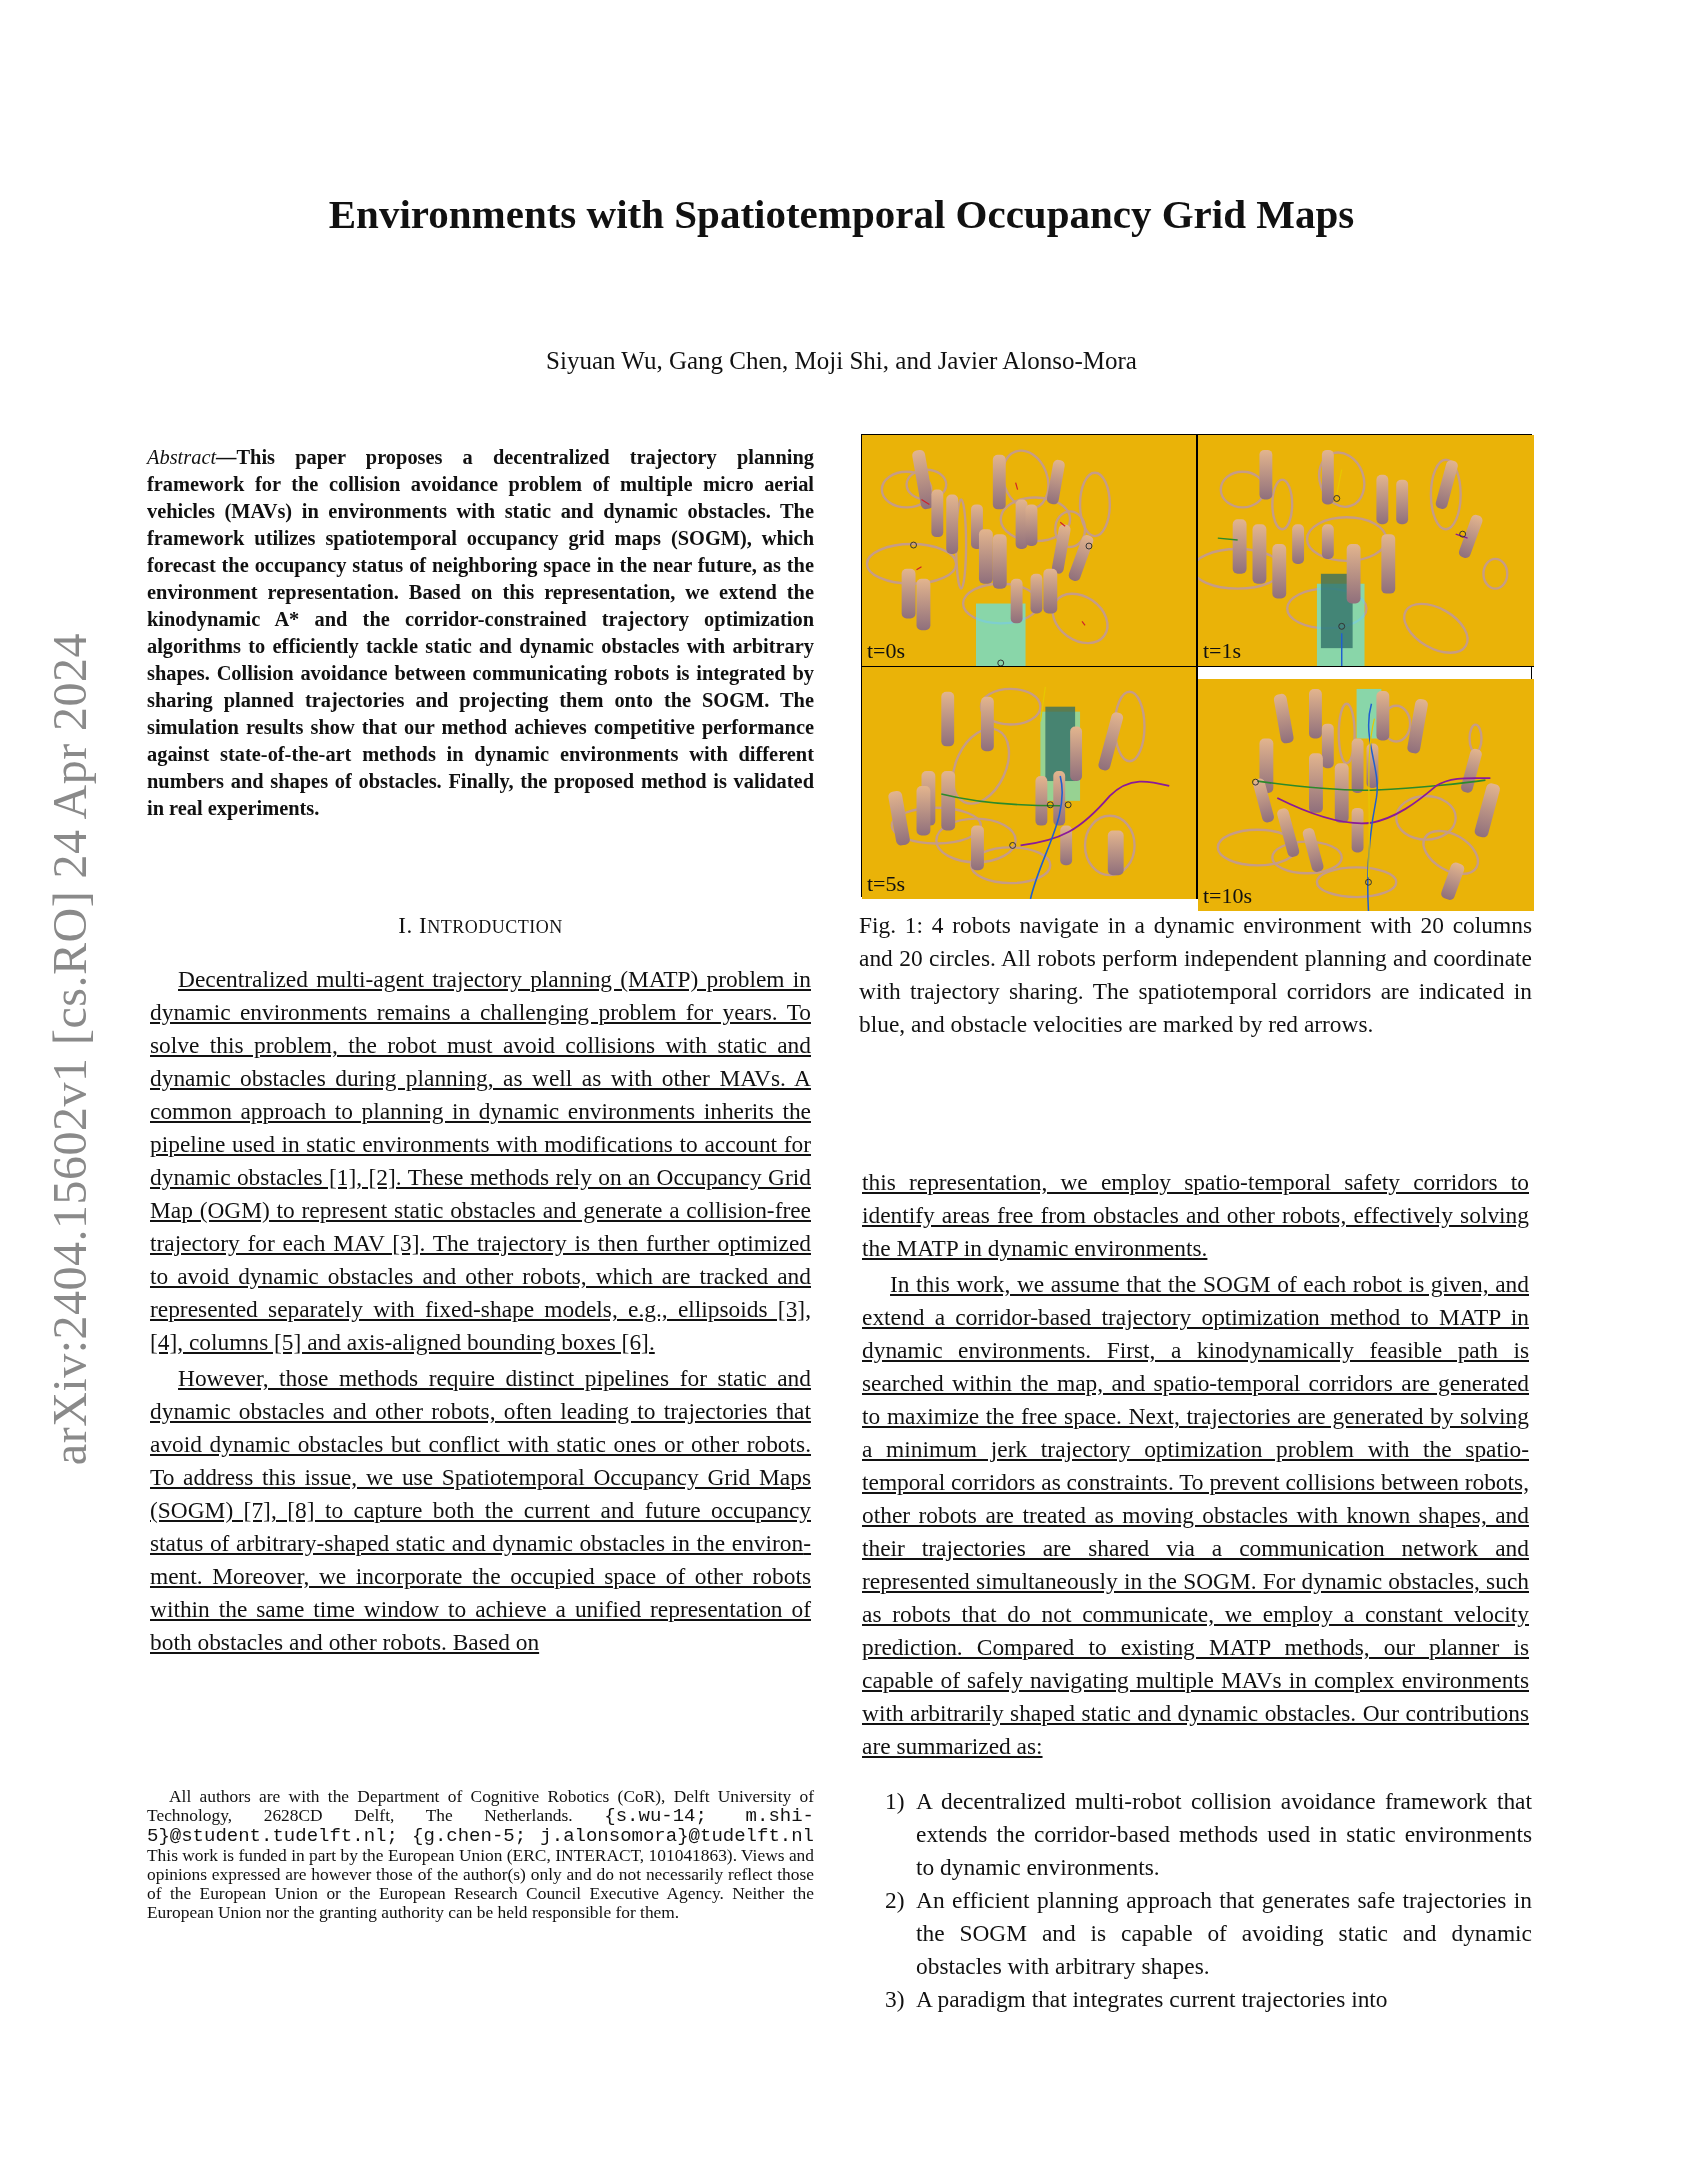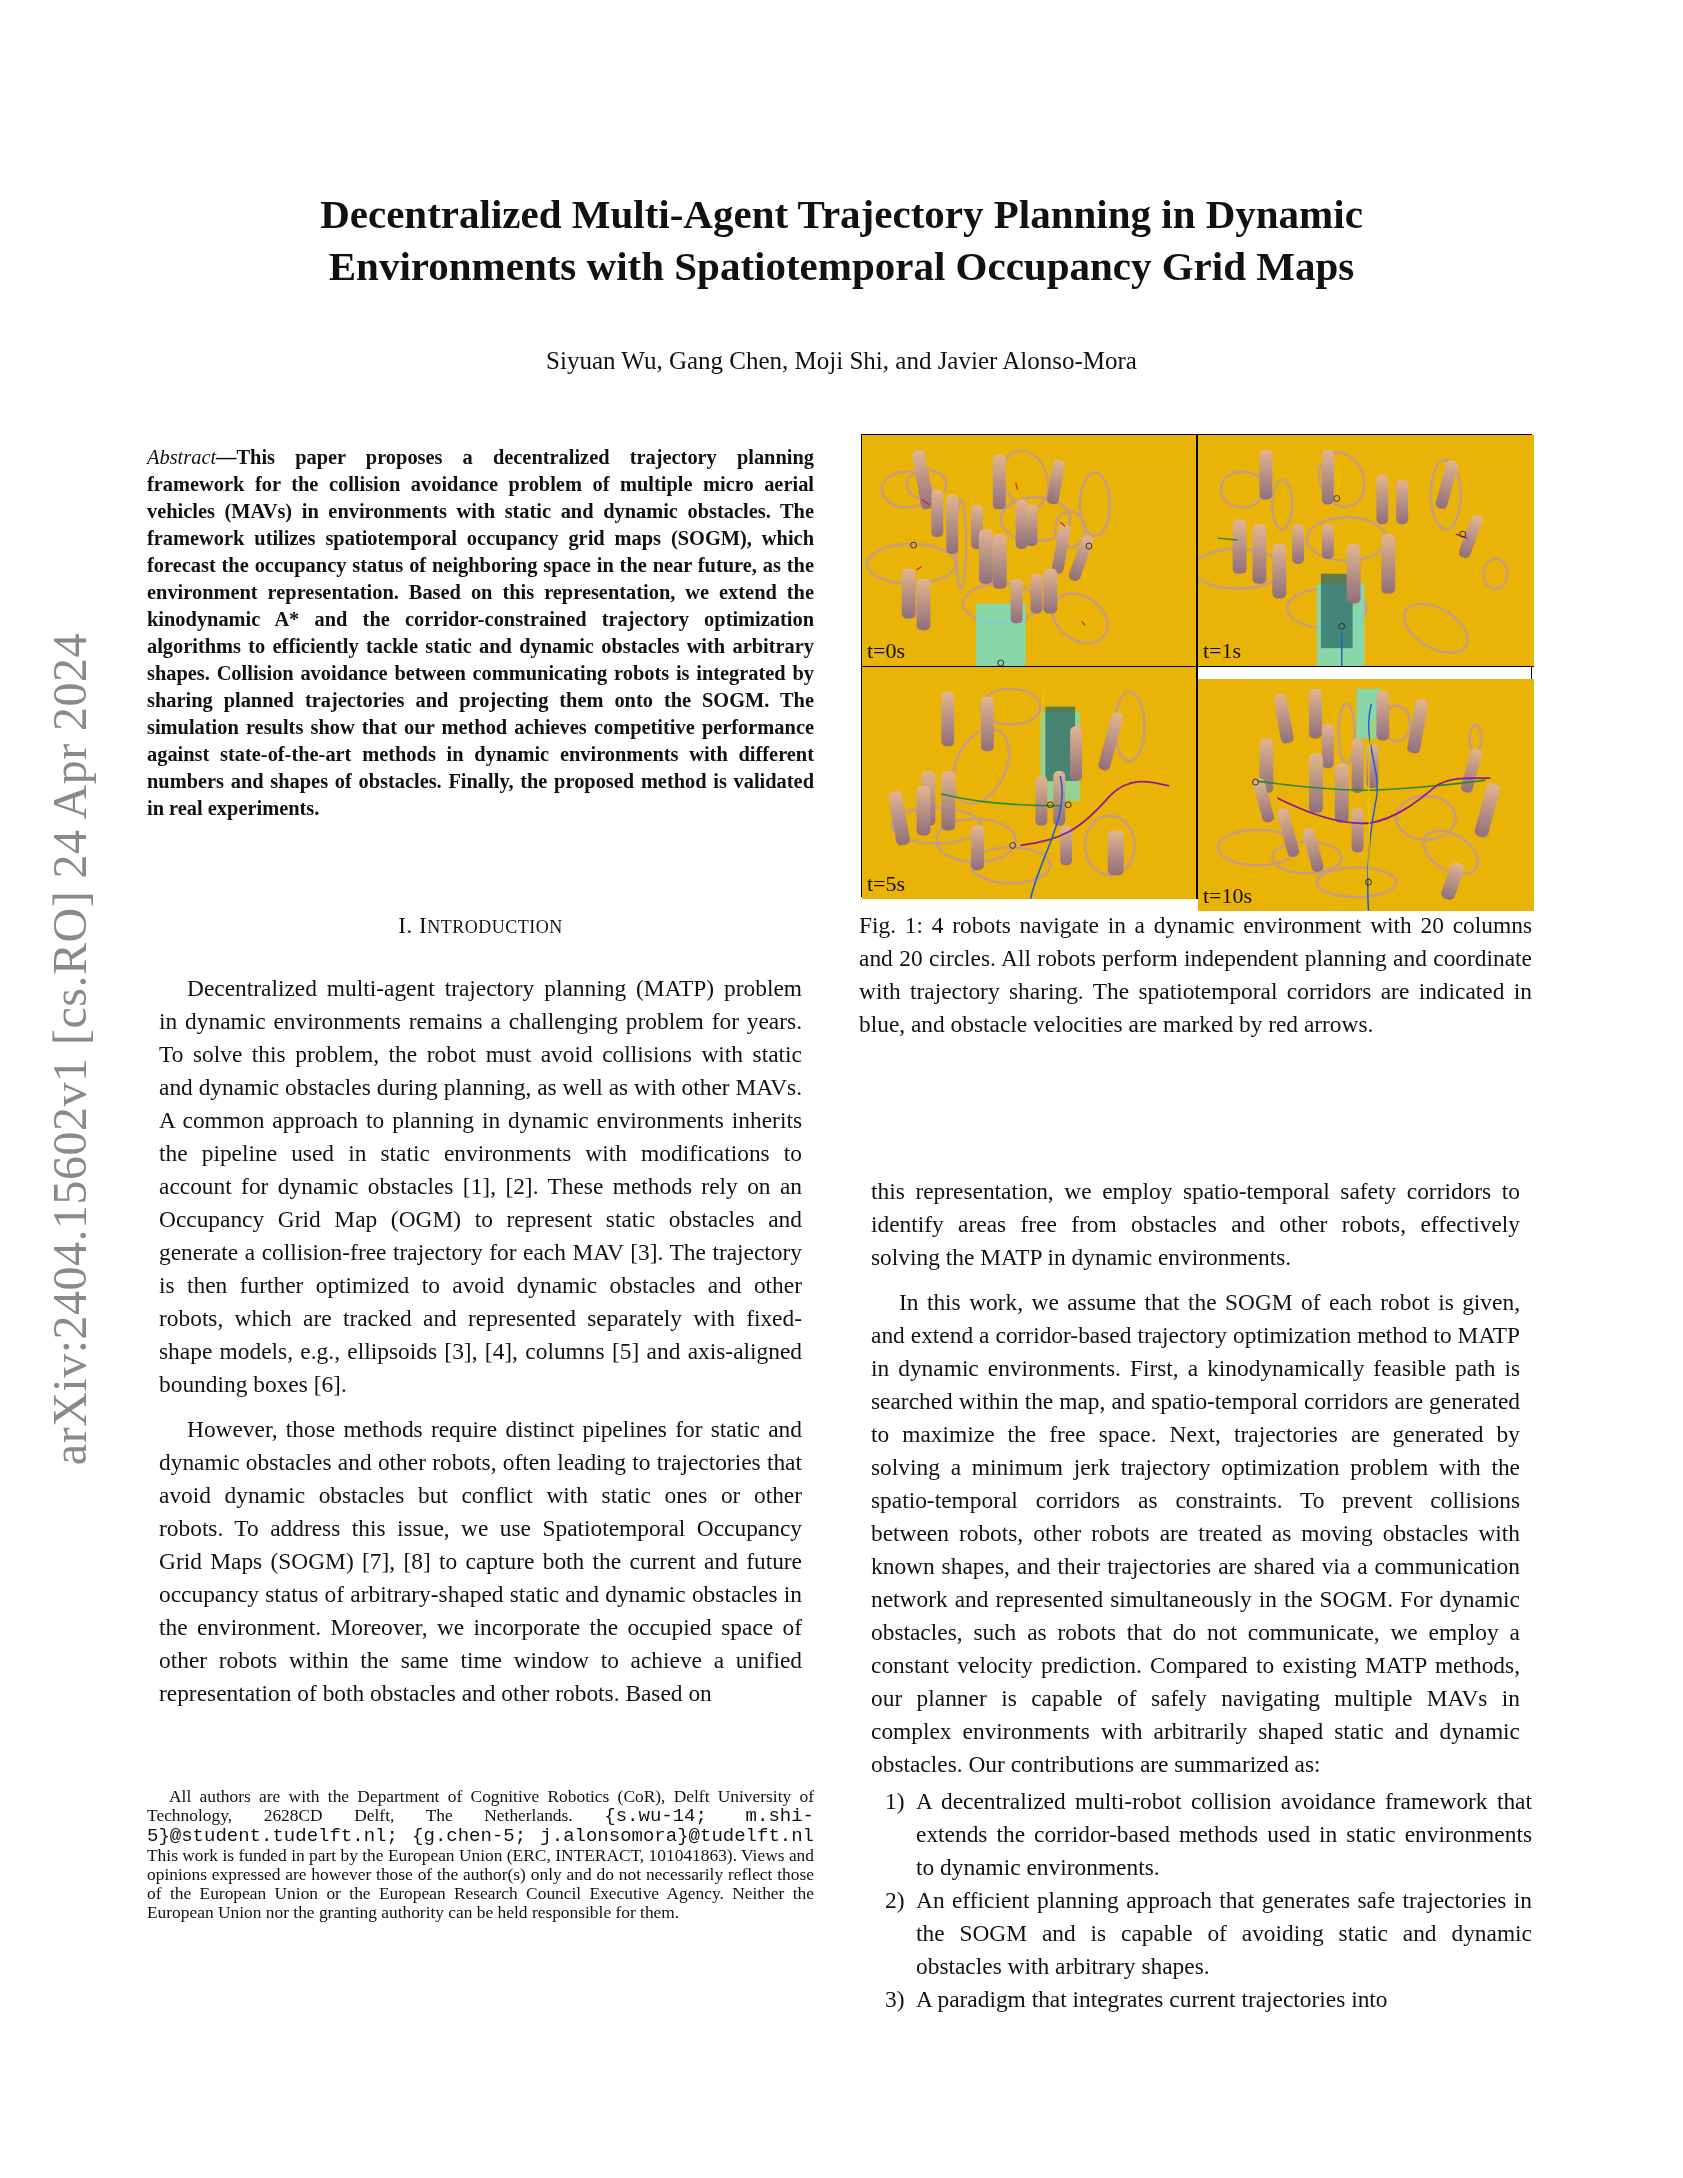--- a/index.html
+++ b/index.html
@@ -8,21 +8,21 @@
   .title { left:178px; width:1327px; top:188px; text-align:center; font-weight:bold; font-size:41px; line-height:52px; }
   .authors { left:178px; width:1327px; top:347px; text-align:center; font-size:25px; }
   .sidebar { left:42px; top:554px; width:53px; height:990px; }
   .sidebar span { position:absolute; left:50%; top:50%; transform:translate(-50%,-50%) rotate(-90deg); white-space:nowrap; font-size:48px; color:#8a8a8a; font-family:"Liberation Serif","DejaVu Serif",serif; letter-spacing:0.5px; }
   .col-left { left:147px; width:667px; }
   .col-right { left:859px; width:673px; }
   .abstract { top:444px; font-size:20.4px; line-height:27px; font-weight:bold; text-align:justify; }
   .abstract .lead { font-style:italic; font-weight:normal; }
   .sec-head { top:913px; text-align:center; font-size:23px; letter-spacing:0.5px; }
   .sec-head .sc { font-size:18px; }
-  p.body { margin:12px; font-size:23.4px; line-height:33px; text-align:justify; hyphens:manual; }
+  p.body { margin:3px; font-size:23.4px; line-height:33px; text-align:justify; hyphens:manual;text-decoration:underline; }
   p.indent { text-indent:28px; }
   .intro { top:960px; }
   .footnote { top:1787px; font-size:17.4px; line-height:19px; text-align:justify; }
   .footnote .mono { font-family:"Liberation Mono","DejaVu Sans Mono",monospace; font-size:19px; }
   .figure { left:861px; top:434px; width:671px; height:463px; border:1.5px solid #000; box-sizing:border-box; }
   .panel { position:absolute; width:336px; height:232px; overflow:hidden; background:#eab308; }
   .panel svg { position:absolute; left:0; top:0; }
   .panel .plabel { position:absolute; left:5px; bottom:2px; font-size:22px; font-family:"Liberation Serif","DejaVu Serif",serif; background:transparent; }
   .p0 { left:0; top:0; border-right:2px solid #000; border-bottom:1.5px solid #000; box-sizing:border-box; }
   .p1 { left:336px; top:0; border-bottom:1.5px solid #000; box-sizing:border-box; }
@@ -36,21 +36,20 @@
   .contrib-wrap { top:1785px; }
 </style>
 </head>
 <body>
 
 <div class="abs sidebar">
   <span>arXiv:2404.15602v1  [cs.RO]  24 Apr 2024</span>
 </div>
 
 <div class="abs title">
-  <div>Decentralized Multi-Agent Trajectory Planning in Dynamic</div>
   <div>Environments with Spatiotemporal Occupancy Grid Maps</div>
 </div>
 <div class="abs authors">Siyuan Wu, Gang Chen, Moji Shi, and Javier Alonso-Mora</div>
 
 <div class="abs col-left abstract">
   <span class="lead">Abstract</span><span>—</span><span>This paper proposes a decentralized trajectory planning framework for the collision avoidance problem of mul­tiple micro aerial vehicles (MAVs) in environments with static and dynamic obstacles. The framework utilizes spatiotemporal occupancy grid maps (SOGM), which forecast the occupancy status of neighboring space in the near future, as the environ­ment representation. Based on this representation, we extend the kinodynamic A* and the corridor-constrained trajectory optimization algorithms to efficiently tackle static and dynamic obstacles with arbitrary shapes. Collision avoidance between communicating robots is integrated by sharing planned tra­jectories and projecting them onto the SOGM. The simulation results show that our method achieves competitive performance against state-of-the-art methods in dynamic environments with different numbers and shapes of obstacles. Finally, the proposed method is validated in real experiments.</span>
 </div>
 
 <div class="abs col-left sec-head">
   <span>I. </span><span>I</span><span class="sc">NTRODUCTION</span>

